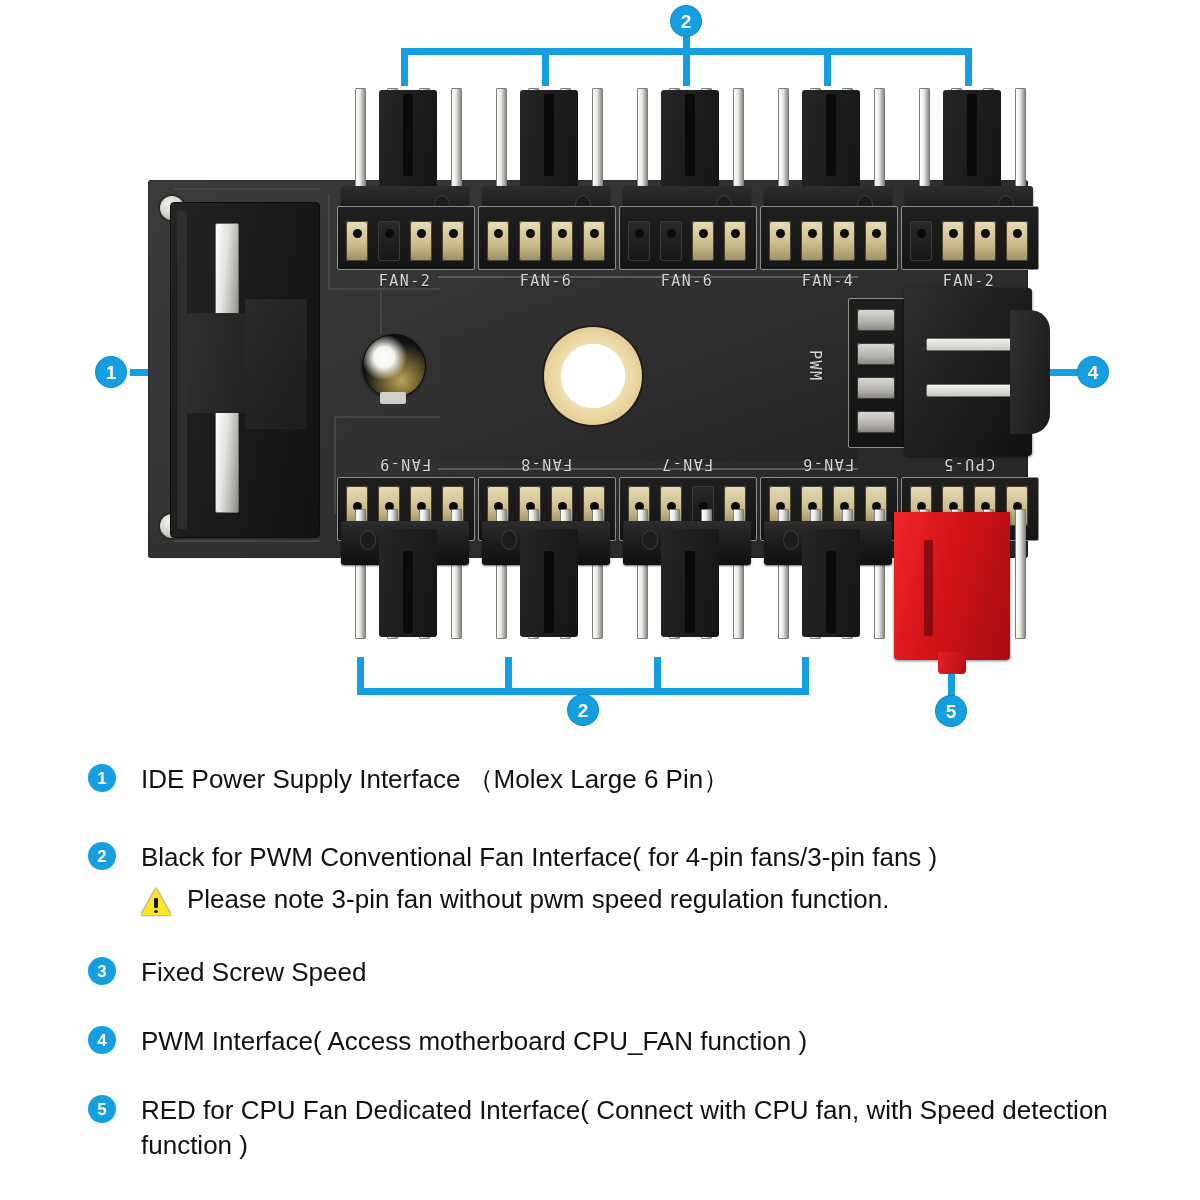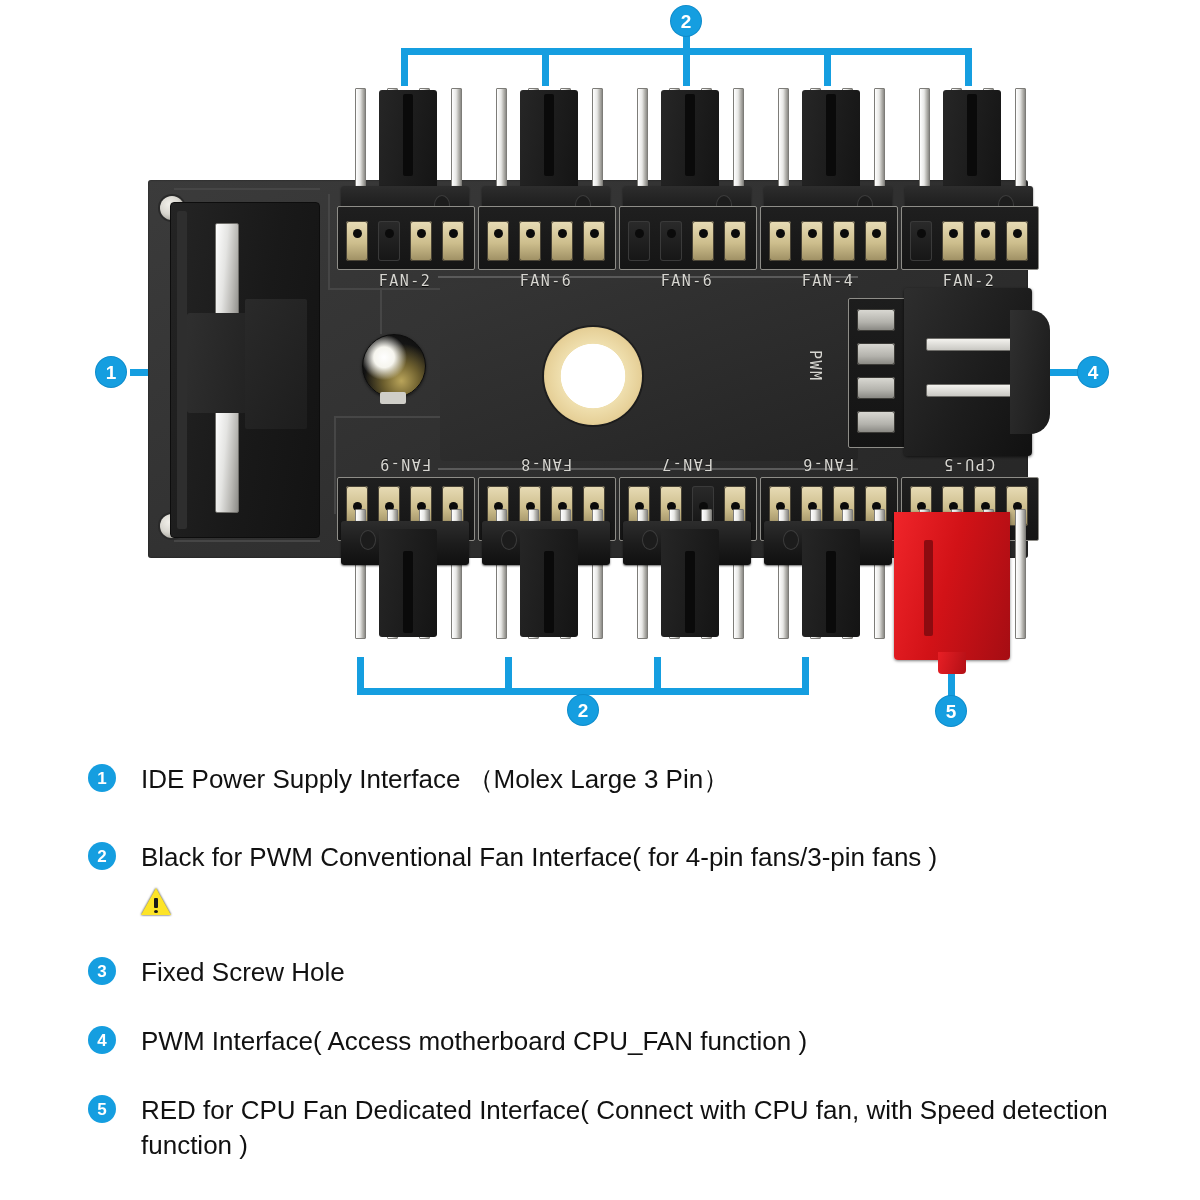--- a/index.html
+++ b/index.html
@@ -576,36 +576,37 @@
       <div class="cpu-red-notch"></div>
       <div class="cpu-red-key"></div>
     </div>
 
   </div>
 
   <div class="legend">
 
     <div class="lg-row" style="top:10px;">
       <div class="lg-badge">1</div>
-      <div class="lg-text">IDE Power Supply Interface （Molex Large 3 Pin）</div>
+      <div class="lg-text">IDE Power Supply Interface （Molex Large 6 Pin）</div>
     </div>
 
     <div class="lg-row" style="top:88px;">
       <div class="lg-badge">2</div>
       <div class="lg-text">Black for PWM Conventional Fan Interface( for 4-pin fans/3-pin fans )</div>
       <div class="lg-sub" style="left:53px;top:36px;position:absolute;width:1030px;">
         <span class="warn-ico"></span>
         <span class="warn-bang"></span>
         <span class="warn-dot"></span>
+        <span>Please note 3-pin fan without pwm speed regulation function.</span>
       </div>
     </div>
 
     <div class="lg-row" style="top:203px;">
       <div class="lg-badge">3</div>
-      <div class="lg-text">Fixed Screw Hole</div>
+      <div class="lg-text">Fixed Screw Speed</div>
     </div>
 
     <div class="lg-row" style="top:272px;">
       <div class="lg-badge">4</div>
       <div class="lg-text">PWM Interface( Access motherboard CPU_FAN function )</div>
     </div>
 
     <div class="lg-row" style="top:341px;">
       <div class="lg-badge">5</div>
       <div class="lg-text" style="width:1010px;">RED for CPU Fan Dedicated Interface( Connect with CPU fan, with Speed detection function )</div>

